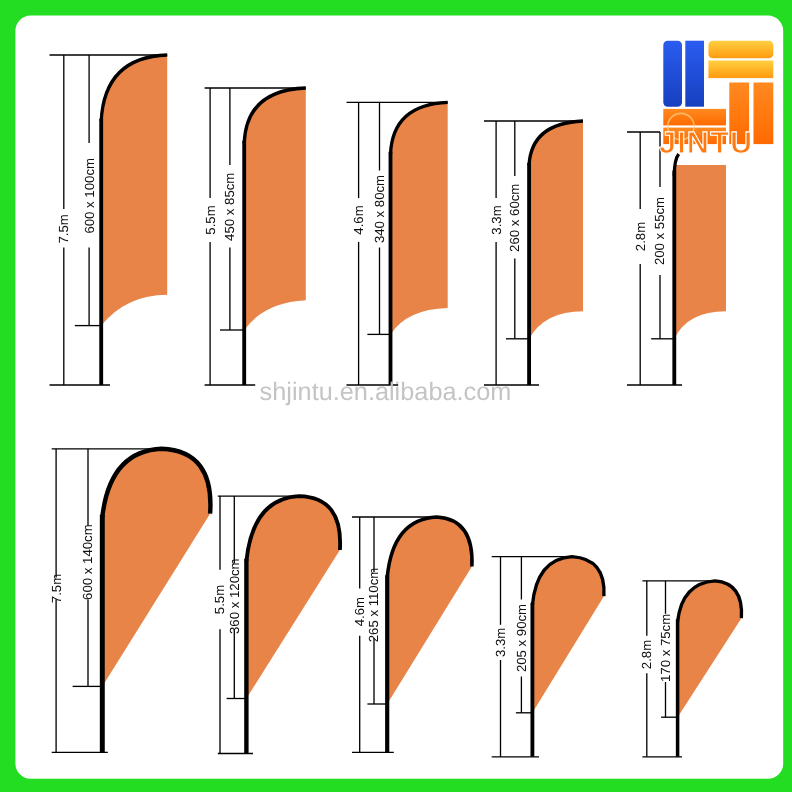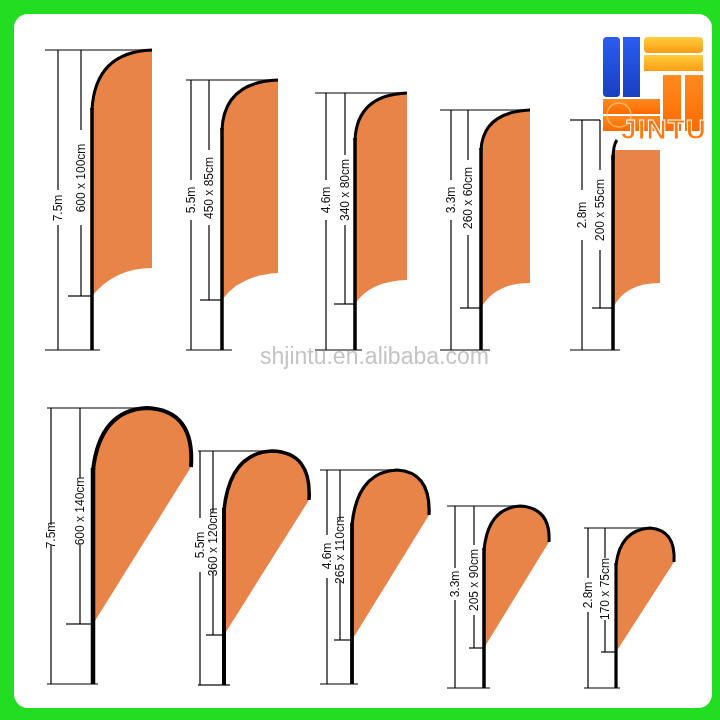--- a/index.html
+++ b/index.html
@@ -1,21 +1,21 @@
 <!DOCTYPE html>
 <html><head>
 <meta charset="utf-8">
 <style>
   html, body { margin:0; padding:0; }
   body { width:720px; height:720px; background:#22dd22; position:relative; overflow:hidden; font-family:"Liberation Sans", sans-serif; }
   .canvas { position:absolute; left:14px; top:14px; width:698px; height:694px; background:#ffffff; border-radius:14px; overflow:hidden; }
   svg.main { position:absolute; left:0; top:0; }
-  .watermark { position:absolute; left:236px; top:343px; font-size:23px; color:#c4c4c4; letter-spacing:0px; font-family:"Liberation Sans", sans-serif;margin-left:24px; }
+  .watermark { position:absolute; left:236px; top:343px; font-size:23px; color:#c4c4c4; letter-spacing:0px; font-family:"Liberation Sans", sans-serif; }
   .logo { position:absolute; left:599px; top:16px; width:108px; height:134px; }
-  .logo-text { position:absolute; left:599px; top:114px; width:108px; text-align:right; font-weight:bold; font-size:28px; color:#ff7a10; letter-spacing:1px; font-family:"Liberation Sans", sans-serif; -webkit-text-stroke:1px #ffffff; }
+  .logo-text { position:absolute; left:599px; top:114px; width:108px; text-align:left; font-weight:bold; font-size:28px; color:#ff7a10; letter-spacing:1px; font-family:"Liberation Sans", sans-serif; -webkit-text-stroke:1px #ffffff; }
   .lbl { font-family:"Liberation Sans", sans-serif; font-size:12px; fill:#111; }
 </style>
 </head>
 <body>
 
 <div class="canvas"></div>
 
 <svg class="main" width="720" height="720" viewBox="0 0 720 720">
   <defs>
     <style>.pole{stroke:#000;stroke-width:3.5;fill:none}.thin{stroke:#000;stroke-width:1.2;fill:none}.flag{fill:#e98449}.edge{stroke:#000;stroke-width:3;fill:none}</style>

